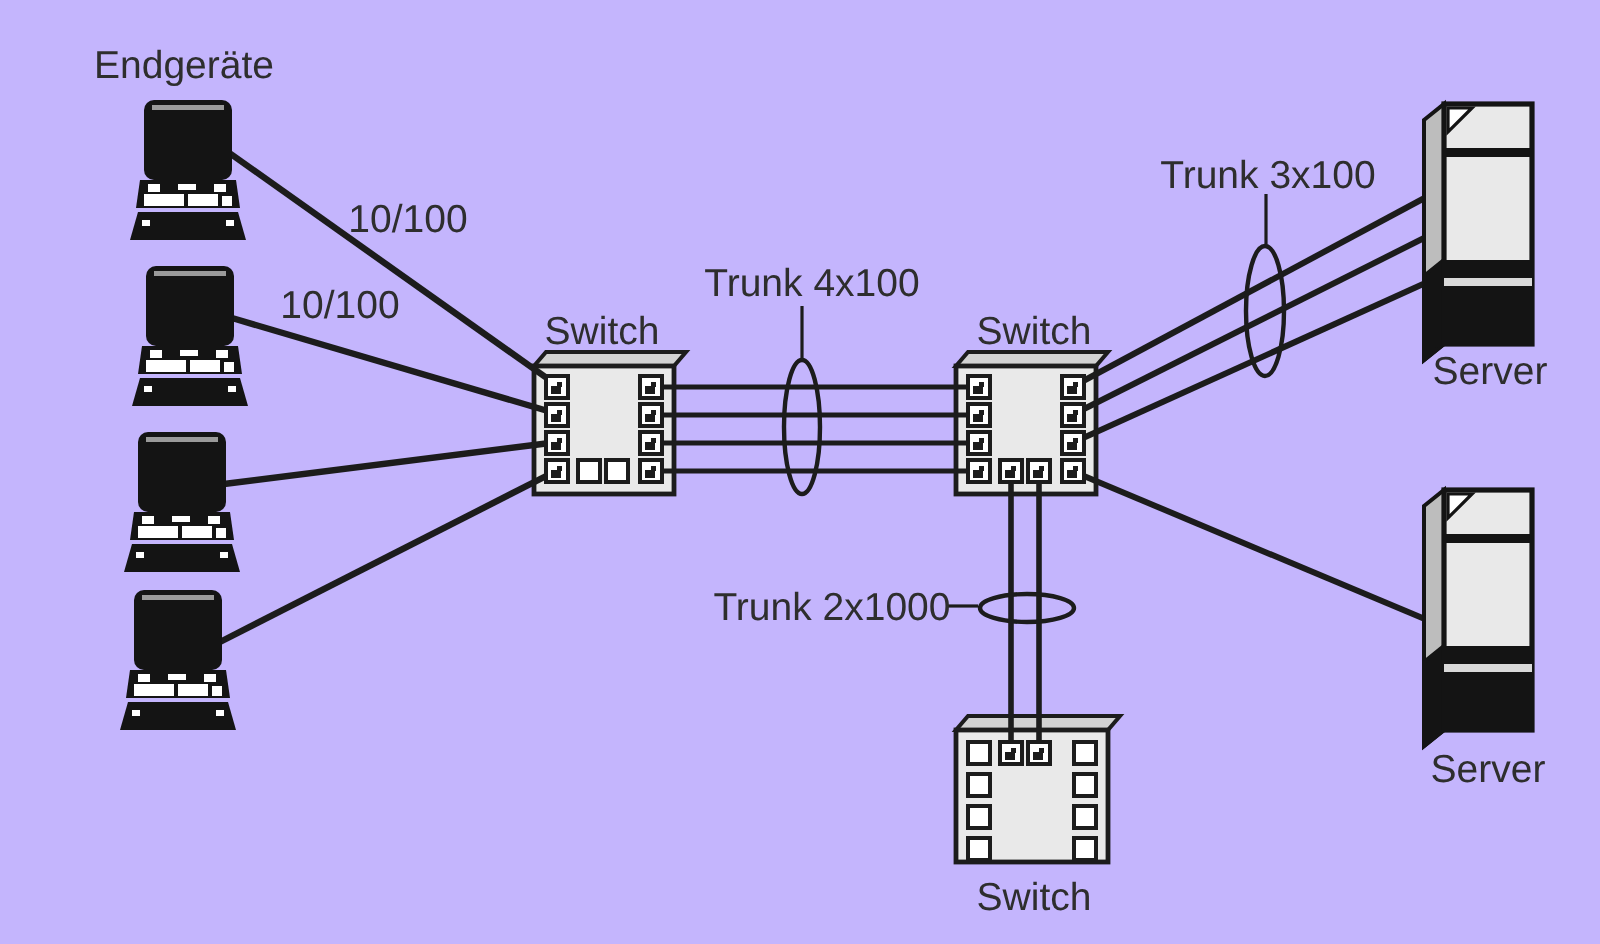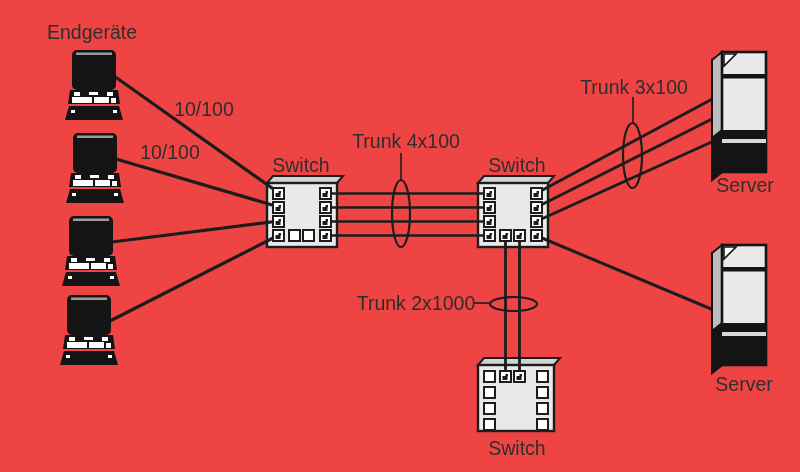--- a/index.html
+++ b/index.html
@@ -1,20 +1,20 @@
 <!DOCTYPE html>
 <html><head>
 <meta charset="utf-8">
 <style>
   html, body { margin: 0; padding: 0; background: #ffffff; }
   .stage {
     position: relative;
     width: 800px;
     height: 472px;
-    background: #ef4444;
+    background: #c4b5fd;
     overflow: hidden;
     font-family: "Liberation Sans", sans-serif;
   }
   svg { display: block; }
   .lbl {
     font-family: "Liberation Sans", sans-serif;
     font-size: 19.5px;
     fill: #2e2e2e;
   }
   .wire  { stroke: #1c1c1c; fill: none; }

